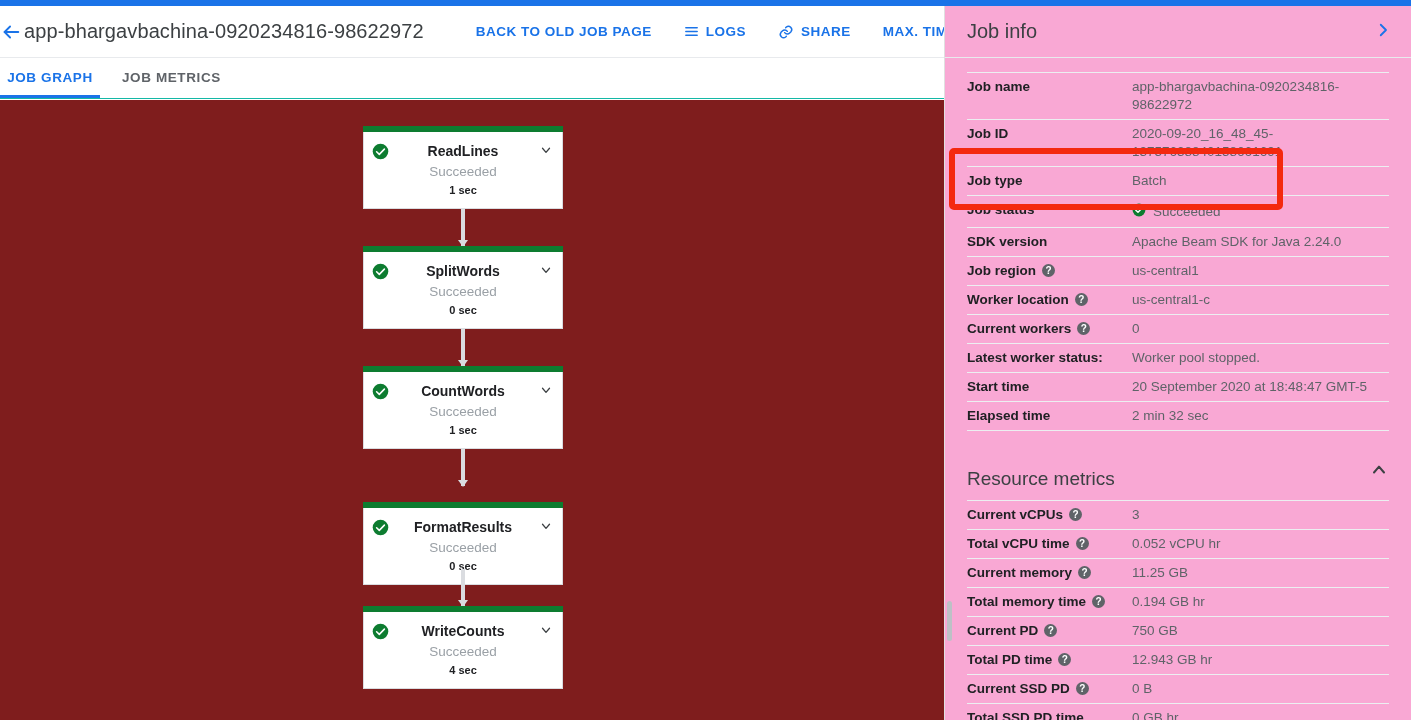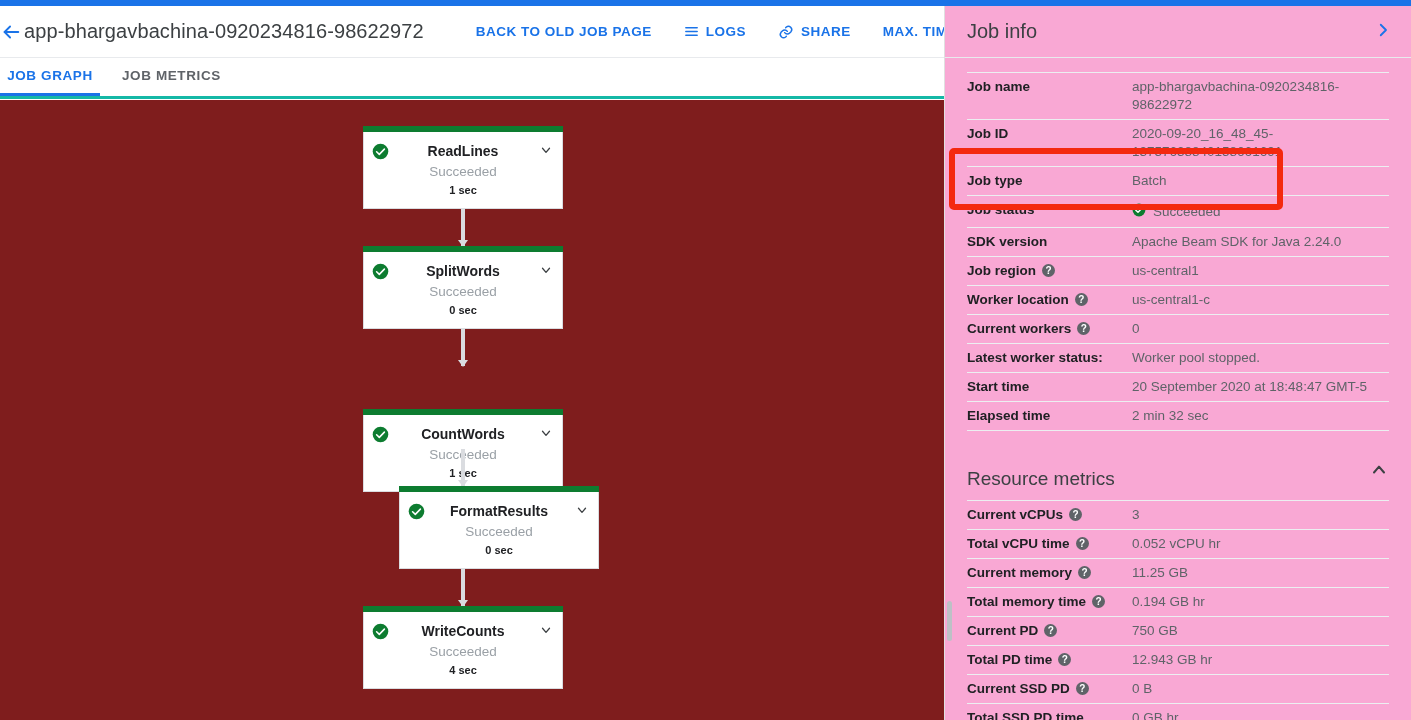--- a/index.html
+++ b/index.html
@@ -44,21 +44,21 @@
     display: flex; align-items: center; gap: 7px;
     color: #1a73e8; font-size: 13.5px; font-weight: 600;
     letter-spacing: .5px; cursor: pointer; padding: 0 16px; height: 36px;
     white-space: nowrap;
   }
   .bar-action svg { display: block; }
 
   
   .tabs {
     position: relative; height: 41px; width: 944px;
-    border-bottom: 3px solid #14b8a6; display: flex; align-items: flex-end;
+    border-bottom: 1px solid #14b8a6; display: flex; align-items: flex-end;
   }
   .tab {
     height: 41px; display: flex; align-items: center; justify-content: center;
     font-size: 13.5px; font-weight: 600; letter-spacing: .6px;
     color: #5f6368; cursor: pointer; padding: 0 16px; position: relative;
     white-space: nowrap;
   }
   .tab.active { color: #1a73e8; }
   .tab.active::after {
     content: ""; position: absolute; left: 0; right: 0; bottom: 0;
@@ -275,37 +275,37 @@
        <div class="nm">SplitWords</div>
        <div class="st">Succeeded</div>
        <div class="dur">0 sec</div>
        <div class="chevron"><svg width="14" height="14" viewBox="0 0 24 24" fill="none" stroke="#3c4043" stroke-width="2.2" stroke-linecap="round" stroke-linejoin="round">
       <polyline points="6 9 12 16 18 9"></polyline>
             </svg></div>
         </div>
         <div class="edge" style="top: 229px; height: 37px;">
           <div class="arrow"></div>
         </div>
-        <div class="node" style="top: 272px; margin-top: 43px;">
+        <div class="node" style="top: 272px;">
           <div class="topbar"></div>
        <div class="check"><svg width="17" height="17" viewBox="0 0 24 24">
       <circle cx="12" cy="12" r="11" fill="#0d7c30"></circle>
       <polyline points="6.5 12.3 10.3 16 17.5 8.6" fill="none" stroke="#fff" stroke-width="2.2" stroke-linecap="round" stroke-linejoin="round"></polyline>
             </svg></div>
        <div class="nm">CountWords</div>
        <div class="st">Succeeded</div>
        <div class="dur">1 sec</div>
        <div class="chevron"><svg width="14" height="14" viewBox="0 0 24 24" fill="none" stroke="#3c4043" stroke-width="2.2" stroke-linecap="round" stroke-linejoin="round">
       <polyline points="6 9 12 16 18 9"></polyline>
             </svg></div>
         </div>
         <div class="edge" style="top: 349px; height: 37px;">
           <div class="arrow"></div>
         </div>
-        <div class="node" style="top: 392px; margin-left: 36px;">
+        <div class="node" style="top: 408px;">
           <div class="topbar"></div>
        <div class="check"><svg width="17" height="17" viewBox="0 0 24 24">
       <circle cx="12" cy="12" r="11" fill="#0d7c30"></circle>
       <polyline points="6.5 12.3 10.3 16 17.5 8.6" fill="none" stroke="#fff" stroke-width="2.2" stroke-linecap="round" stroke-linejoin="round"></polyline>
             </svg></div>
        <div class="nm">FormatResults</div>
        <div class="st">Succeeded</div>
        <div class="dur">0 sec</div>
        <div class="chevron"><svg width="14" height="14" viewBox="0 0 24 24" fill="none" stroke="#3c4043" stroke-width="2.2" stroke-linecap="round" stroke-linejoin="round">
       <polyline points="6 9 12 16 18 9"></polyline>

